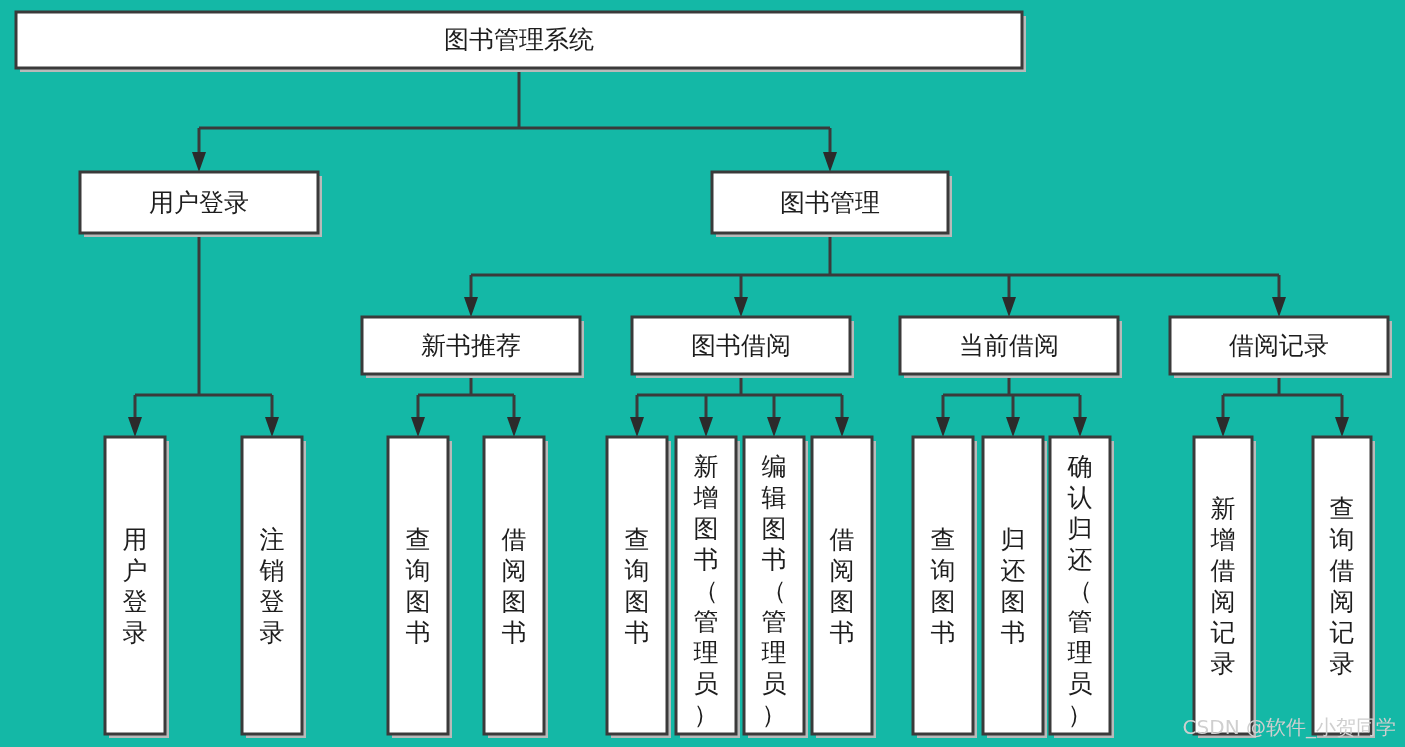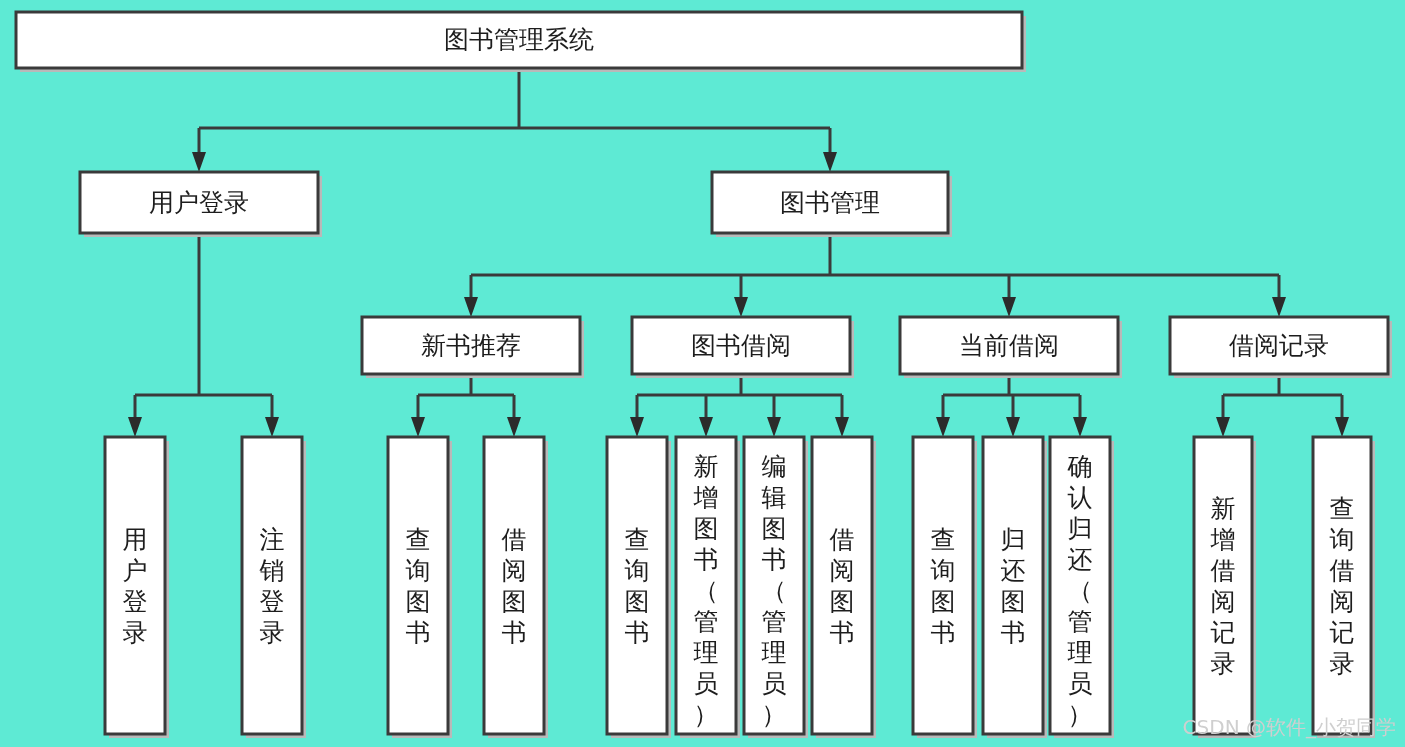--- a/index.html
+++ b/index.html
@@ -8,21 +8,21 @@
     padding: 0;
     background: #ffffff;
   }
   body {
     font-family: "Liberation Sans", "DejaVu Sans", sans-serif;
   }
   #diagram-root {
     position: relative;
     width: 1405px;
     height: 747px;
-    background: #5eead4;
+    background: #14b8a6;
     overflow: hidden;
   }
   svg.diagram-canvas {
     position: absolute;
     left: 0;
     top: 0;
     width: 1405px;
     height: 747px;
     display: block;
   }

